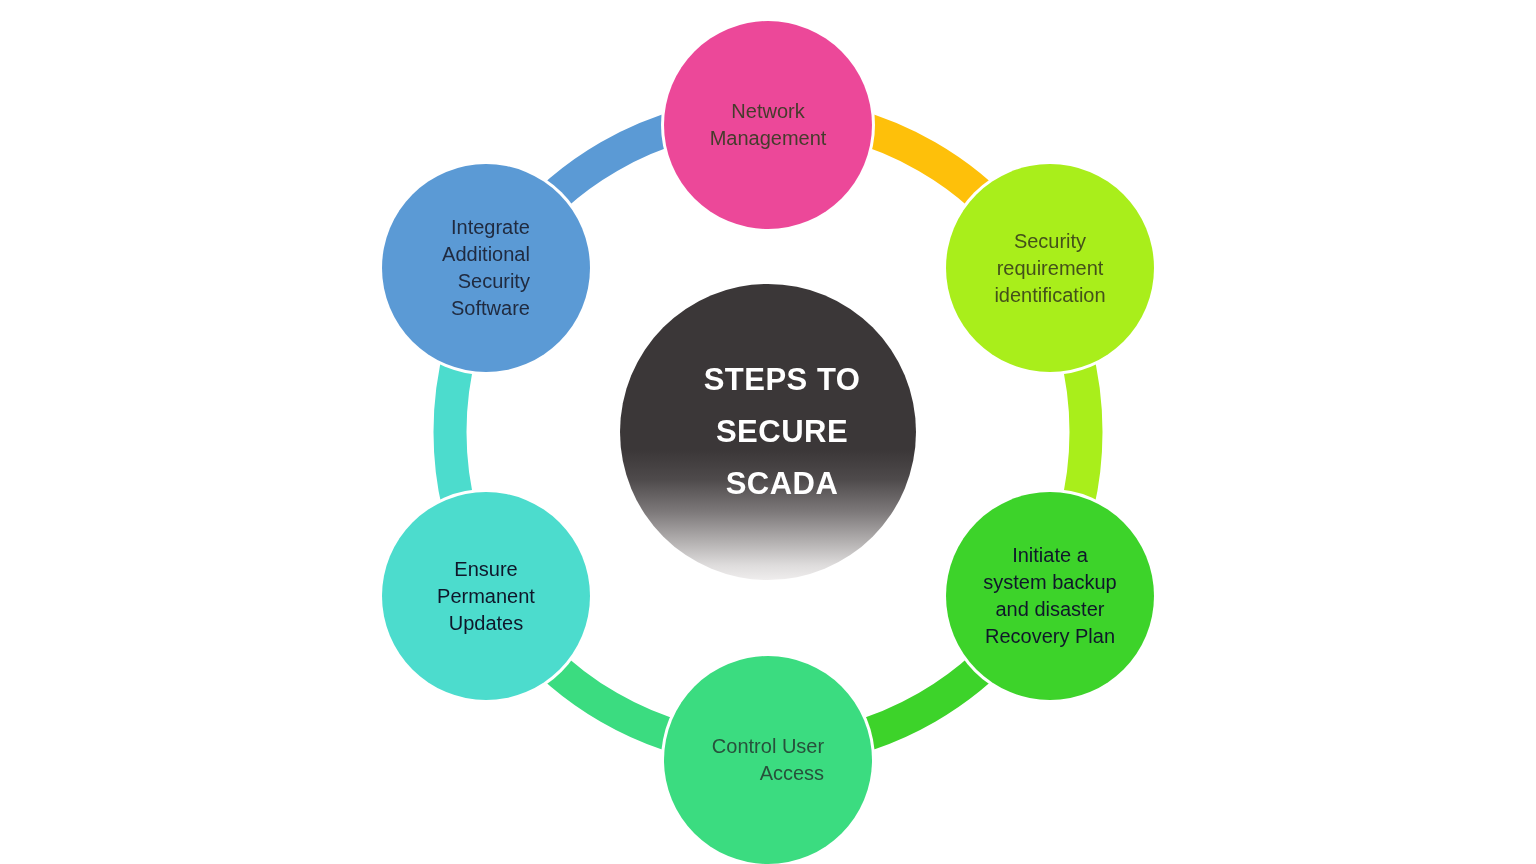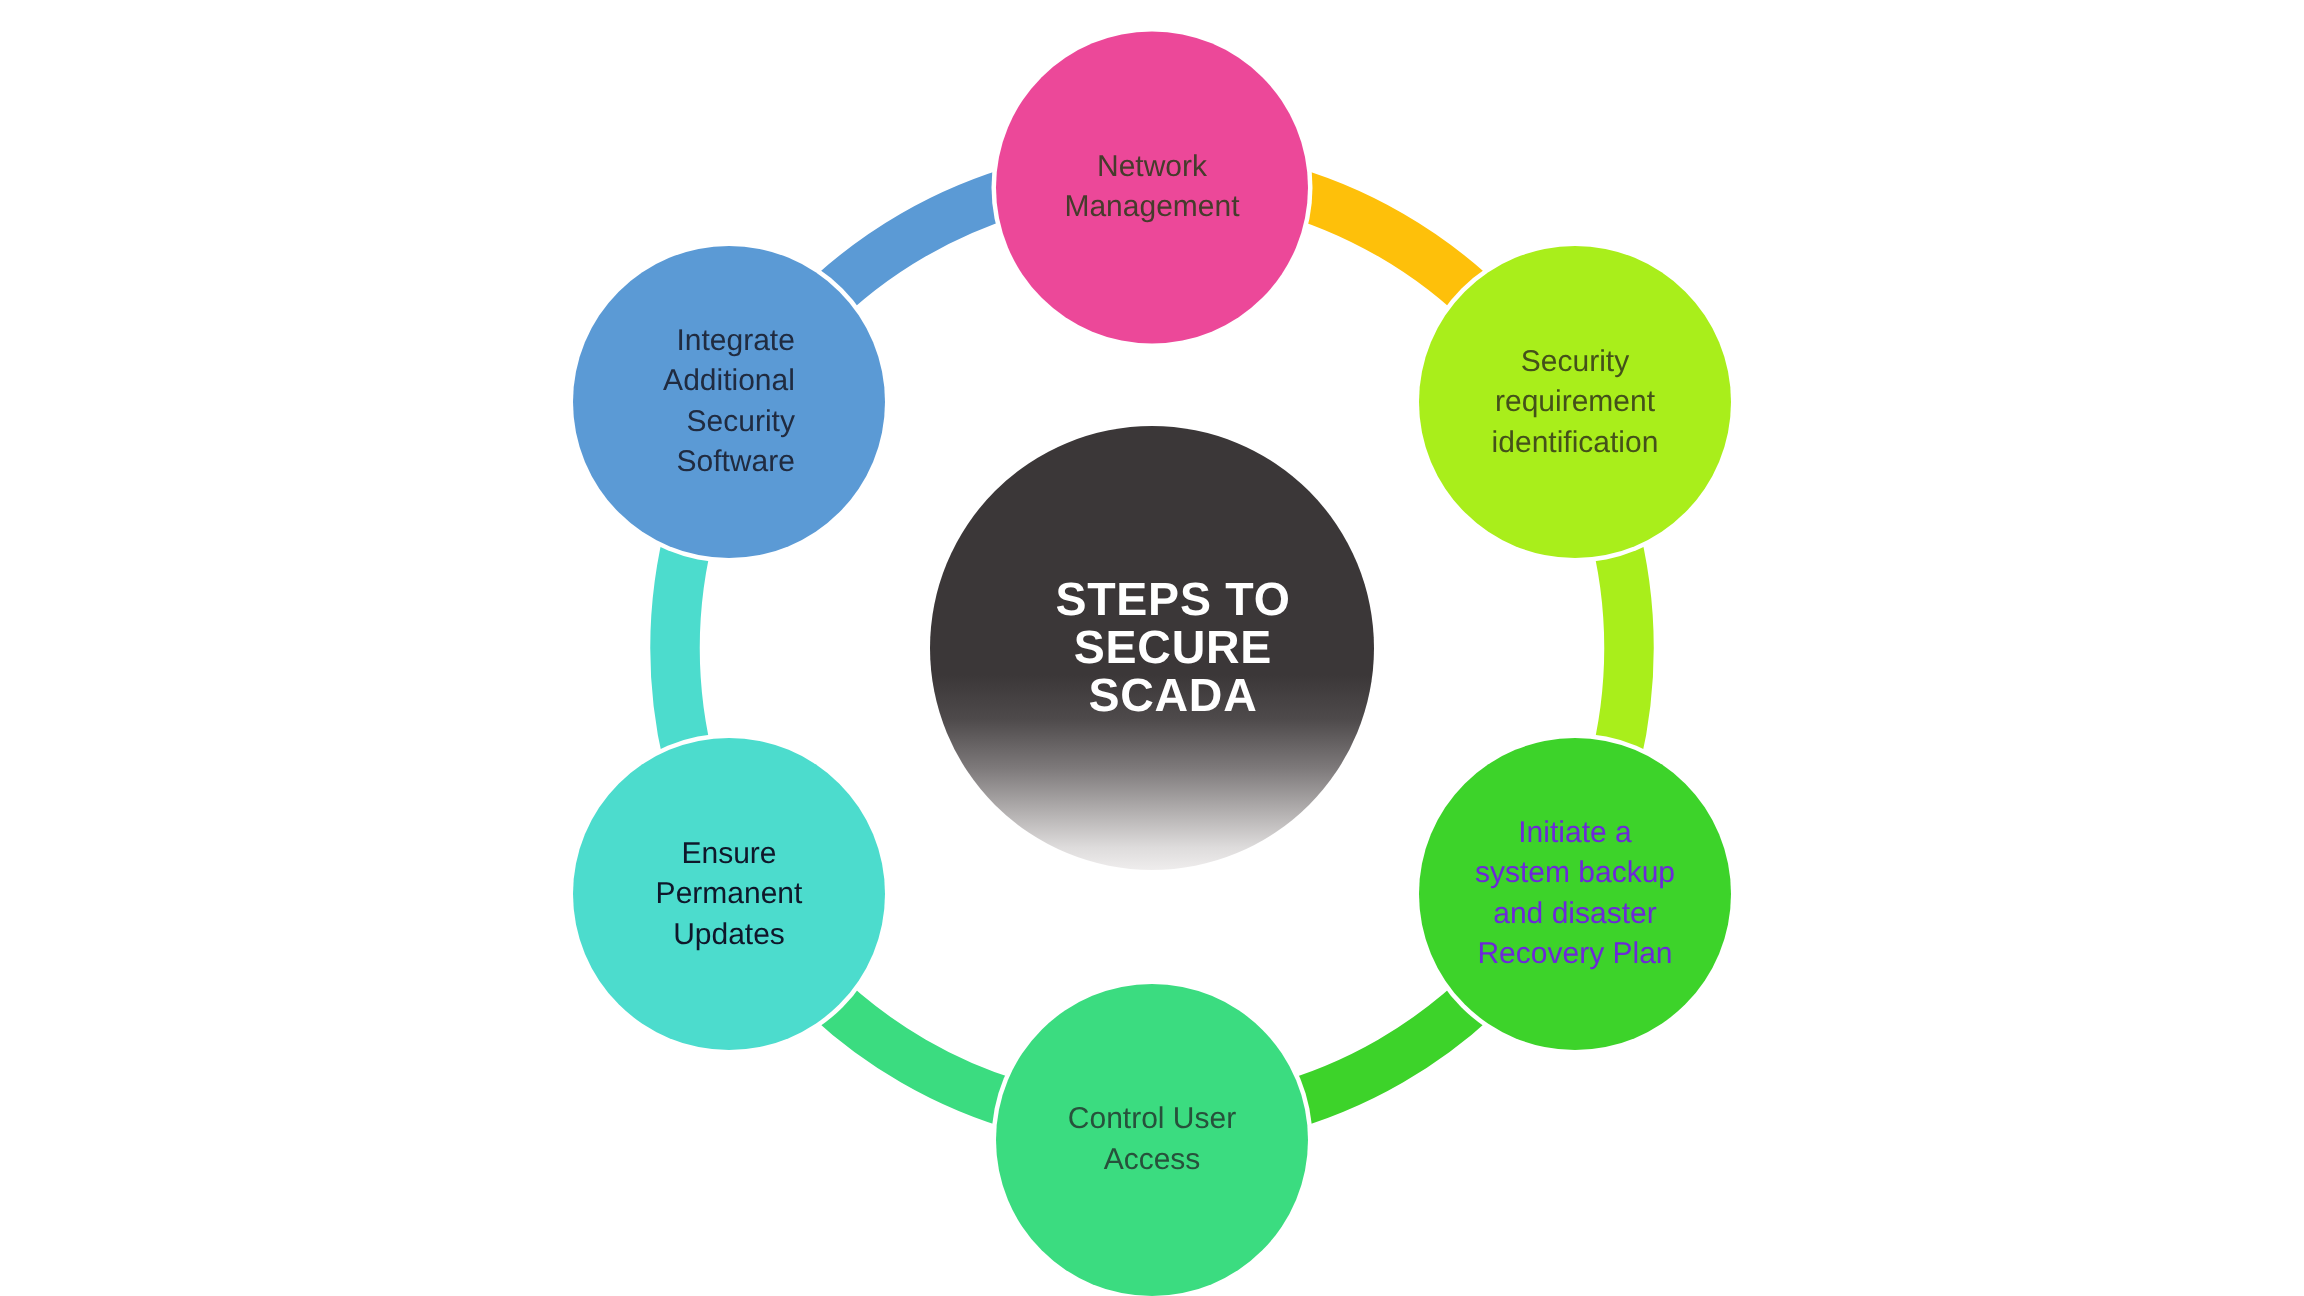--- a/index.html
+++ b/index.html
@@ -37,21 +37,21 @@
   }
   .node .label {
     white-space: pre-line;
     font-size: 20px;
     line-height: 27px;
     font-weight: 400;
   }
   .pos-top    { left: 664px; top: 0px;   }
   .pos-tr     { left: 946px; top: 164px; }
   .pos-br     { left: 946px; top: 492px; }
-  .pos-bottom { left: 664px; top: 656px; }
+  .pos-bottom { left: 664px; top: 656px; text-align: right; }
   .pos-bl     { left: 382px; top: 492px; }
   .pos-tl     { left: 382px; top: 164px; text-align: right; }
   .hub {
     position: absolute;
     left: 620px;
     top: 284px;
     width: 296px;
     height: 296px;
     border-radius: 50%;
     background: linear-gradient(180deg,
@@ -59,21 +59,21 @@
       #B3B0B0 87%, #DEDCDC 95%, #EFEDED 100%);
     display: flex;
     align-items: center;
     justify-content: center;
     text-align: center;
   }
   .hub .label {
     white-space: pre-line;
     font-weight: bold;
     font-size: 31px;
-    line-height: 32px;
+    line-height: 52px;
     letter-spacing: 0.5px;
     margin-left: 28px;
   }
 </style>
 </head>
 <body>
 
 <div class="canvas">
 
   <svg class="ring" width="1536" height="864" viewBox="0 0 1536 864">
@@ -90,21 +90,21 @@
 Management</span>
   </div>
 
   <div class="node pos-tr" style="background: rgb(169, 238, 27);">
     <span class="label" style="color: rgb(68, 81, 26);">Security
 requirement
 identification</span>
   </div>
 
   <div class="node pos-br" style="background: rgb(61, 211, 42);">
-    <span class="label" style="color: #6d28d9;">Initiate a
+    <span class="label" style="color: #0f172a;">Initiate a
 system backup
 and disaster
 Recovery Plan</span>
   </div>
 
   <div class="node pos-bottom" style="background: rgb(59, 220, 128);">
     <span class="label" style="color: rgb(39, 81, 59);">Control User
 Access</span>
   </div>
 

